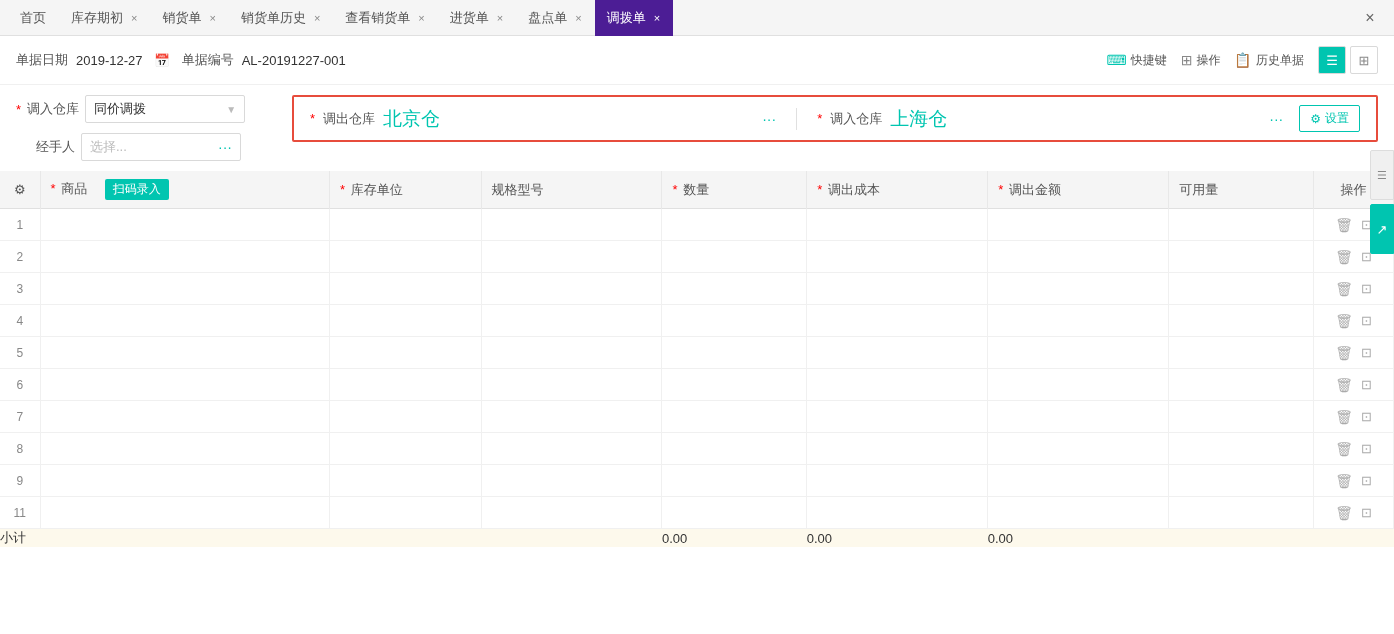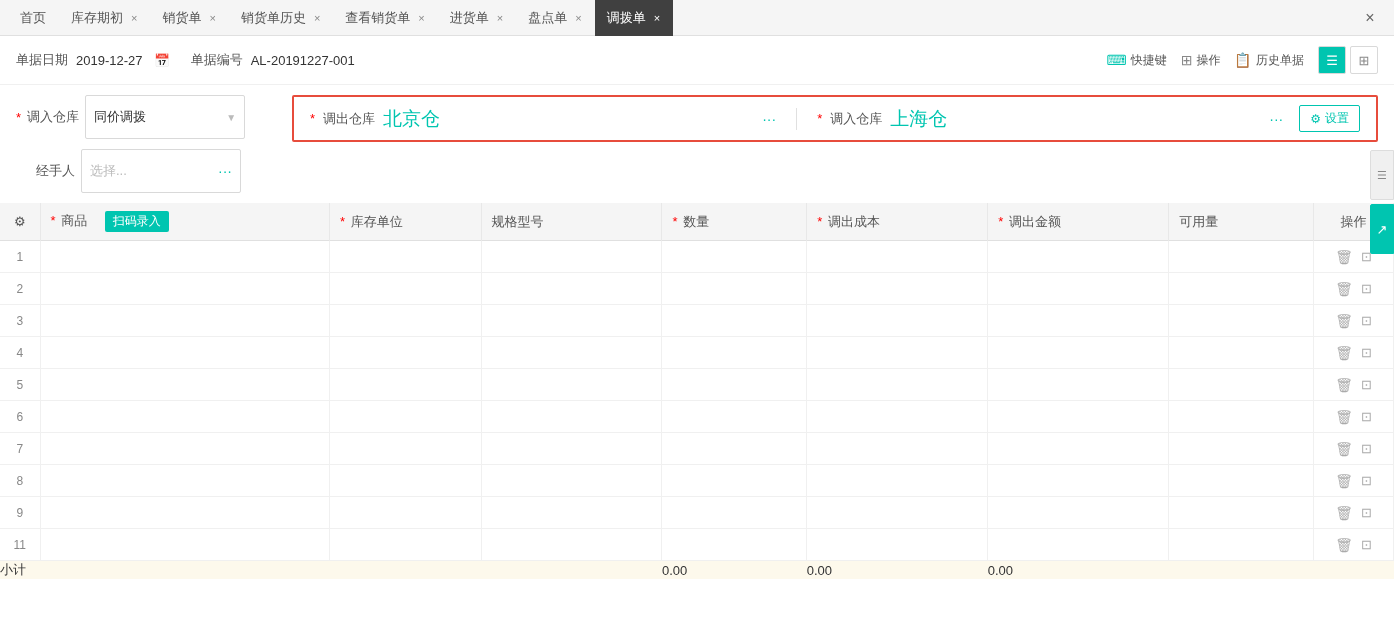--- a/index.html
+++ b/index.html
@@ -21,21 +21,21 @@
       padding: 0 12px;
       height: 36px;
       cursor: pointer;
       color: #555;
       font-size: 13px;
       border-right: 1px solid transparent;
       white-space: nowrap;
       gap: 6px;
     }
     .tab.active {
-      background: #404040;
+      background: #4c1d95;
       color: #fff;
       border-radius: 0;
       align-items: center;
     }
     .tab .close-btn {
       font-size: 11px;
       color: #888;
       cursor: pointer;
       margin-left: 2px;
     }
@@ -93,21 +93,21 @@
       gap: 6px;
     }
     .required-star { color: red; font-size: 13px; }
     .field-select {
       display: flex;
       align-items: center;
       gap: 8px;
       border: 1px solid #d9d9d9;
       border-radius: 2px;
       padding: 4px 8px;
-      height: 44px;
+      height: 28px;
       min-width: 150px;
       background: #fff;
       cursor: pointer;
     }
     .field-select-text { color: #333; font-size: 13px; }
     .field-select-arrow { color: #bbb; font-size: 10px; margin-left: auto; }
     .wh-label { color: #555; font-size: 13px; white-space: nowrap; }
     .wh-value { color: #00c5b0; font-size: 19px; cursor: pointer; }
     table {
       width: 100%;
@@ -257,21 +257,21 @@
     <span>调拨单</span>
     <span class="close-btn">×</span>
   </div>
   <div class="window-close">
     <span>×</span>
   </div>
 </div>
 
 <div class="main-content">
 
-  <div style="display:flex; align-items:center; padding:10px 16px; gap:20px; border-bottom:1px solid #f0f0f0;">
+  <div style="display:flex; align-items:center; padding:10px 16px; gap:11px; border-bottom:1px solid #f0f0f0;">
     <div class="inline-form-row">
       <span class="field-label">单据日期</span>
       <span class="field-value" style="cursor:pointer;">2019-12-27</span>
       <span class="date-icon">📅</span>
     </div>
     <div class="inline-form-row">
       <span class="field-label">单据编号</span>
       <span class="field-value">AL-20191227-001</span>
     </div>
 

